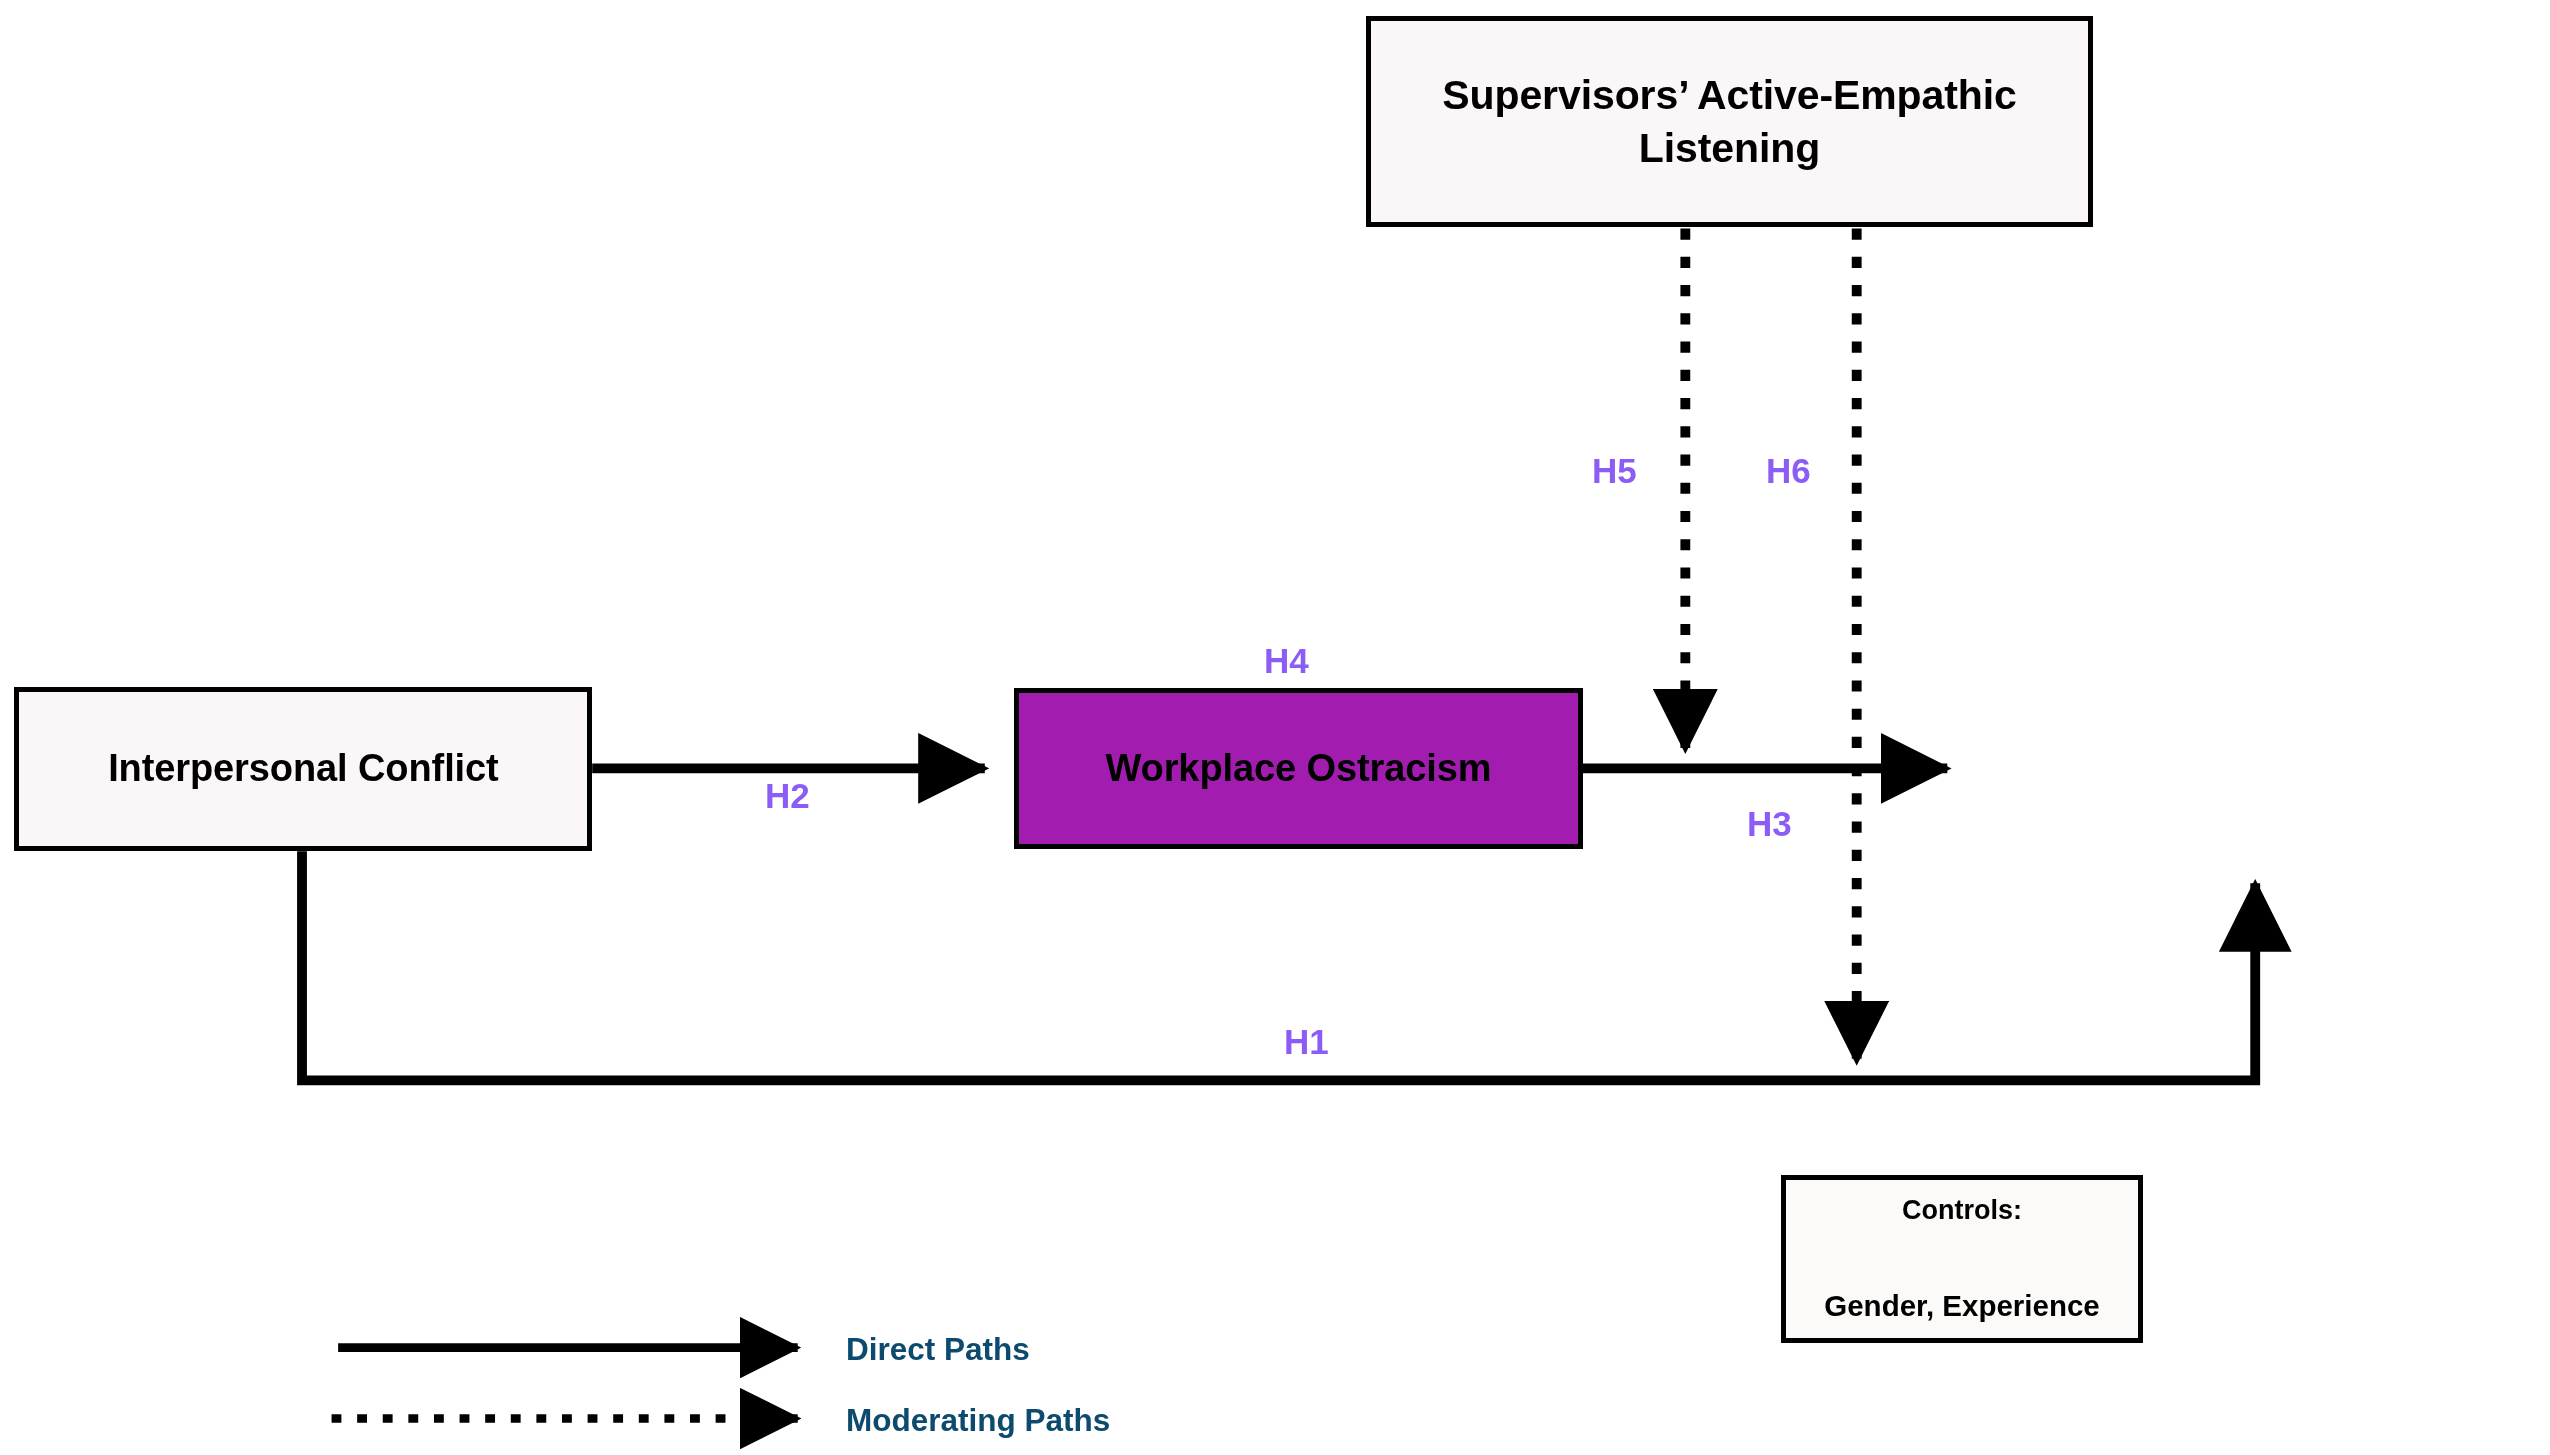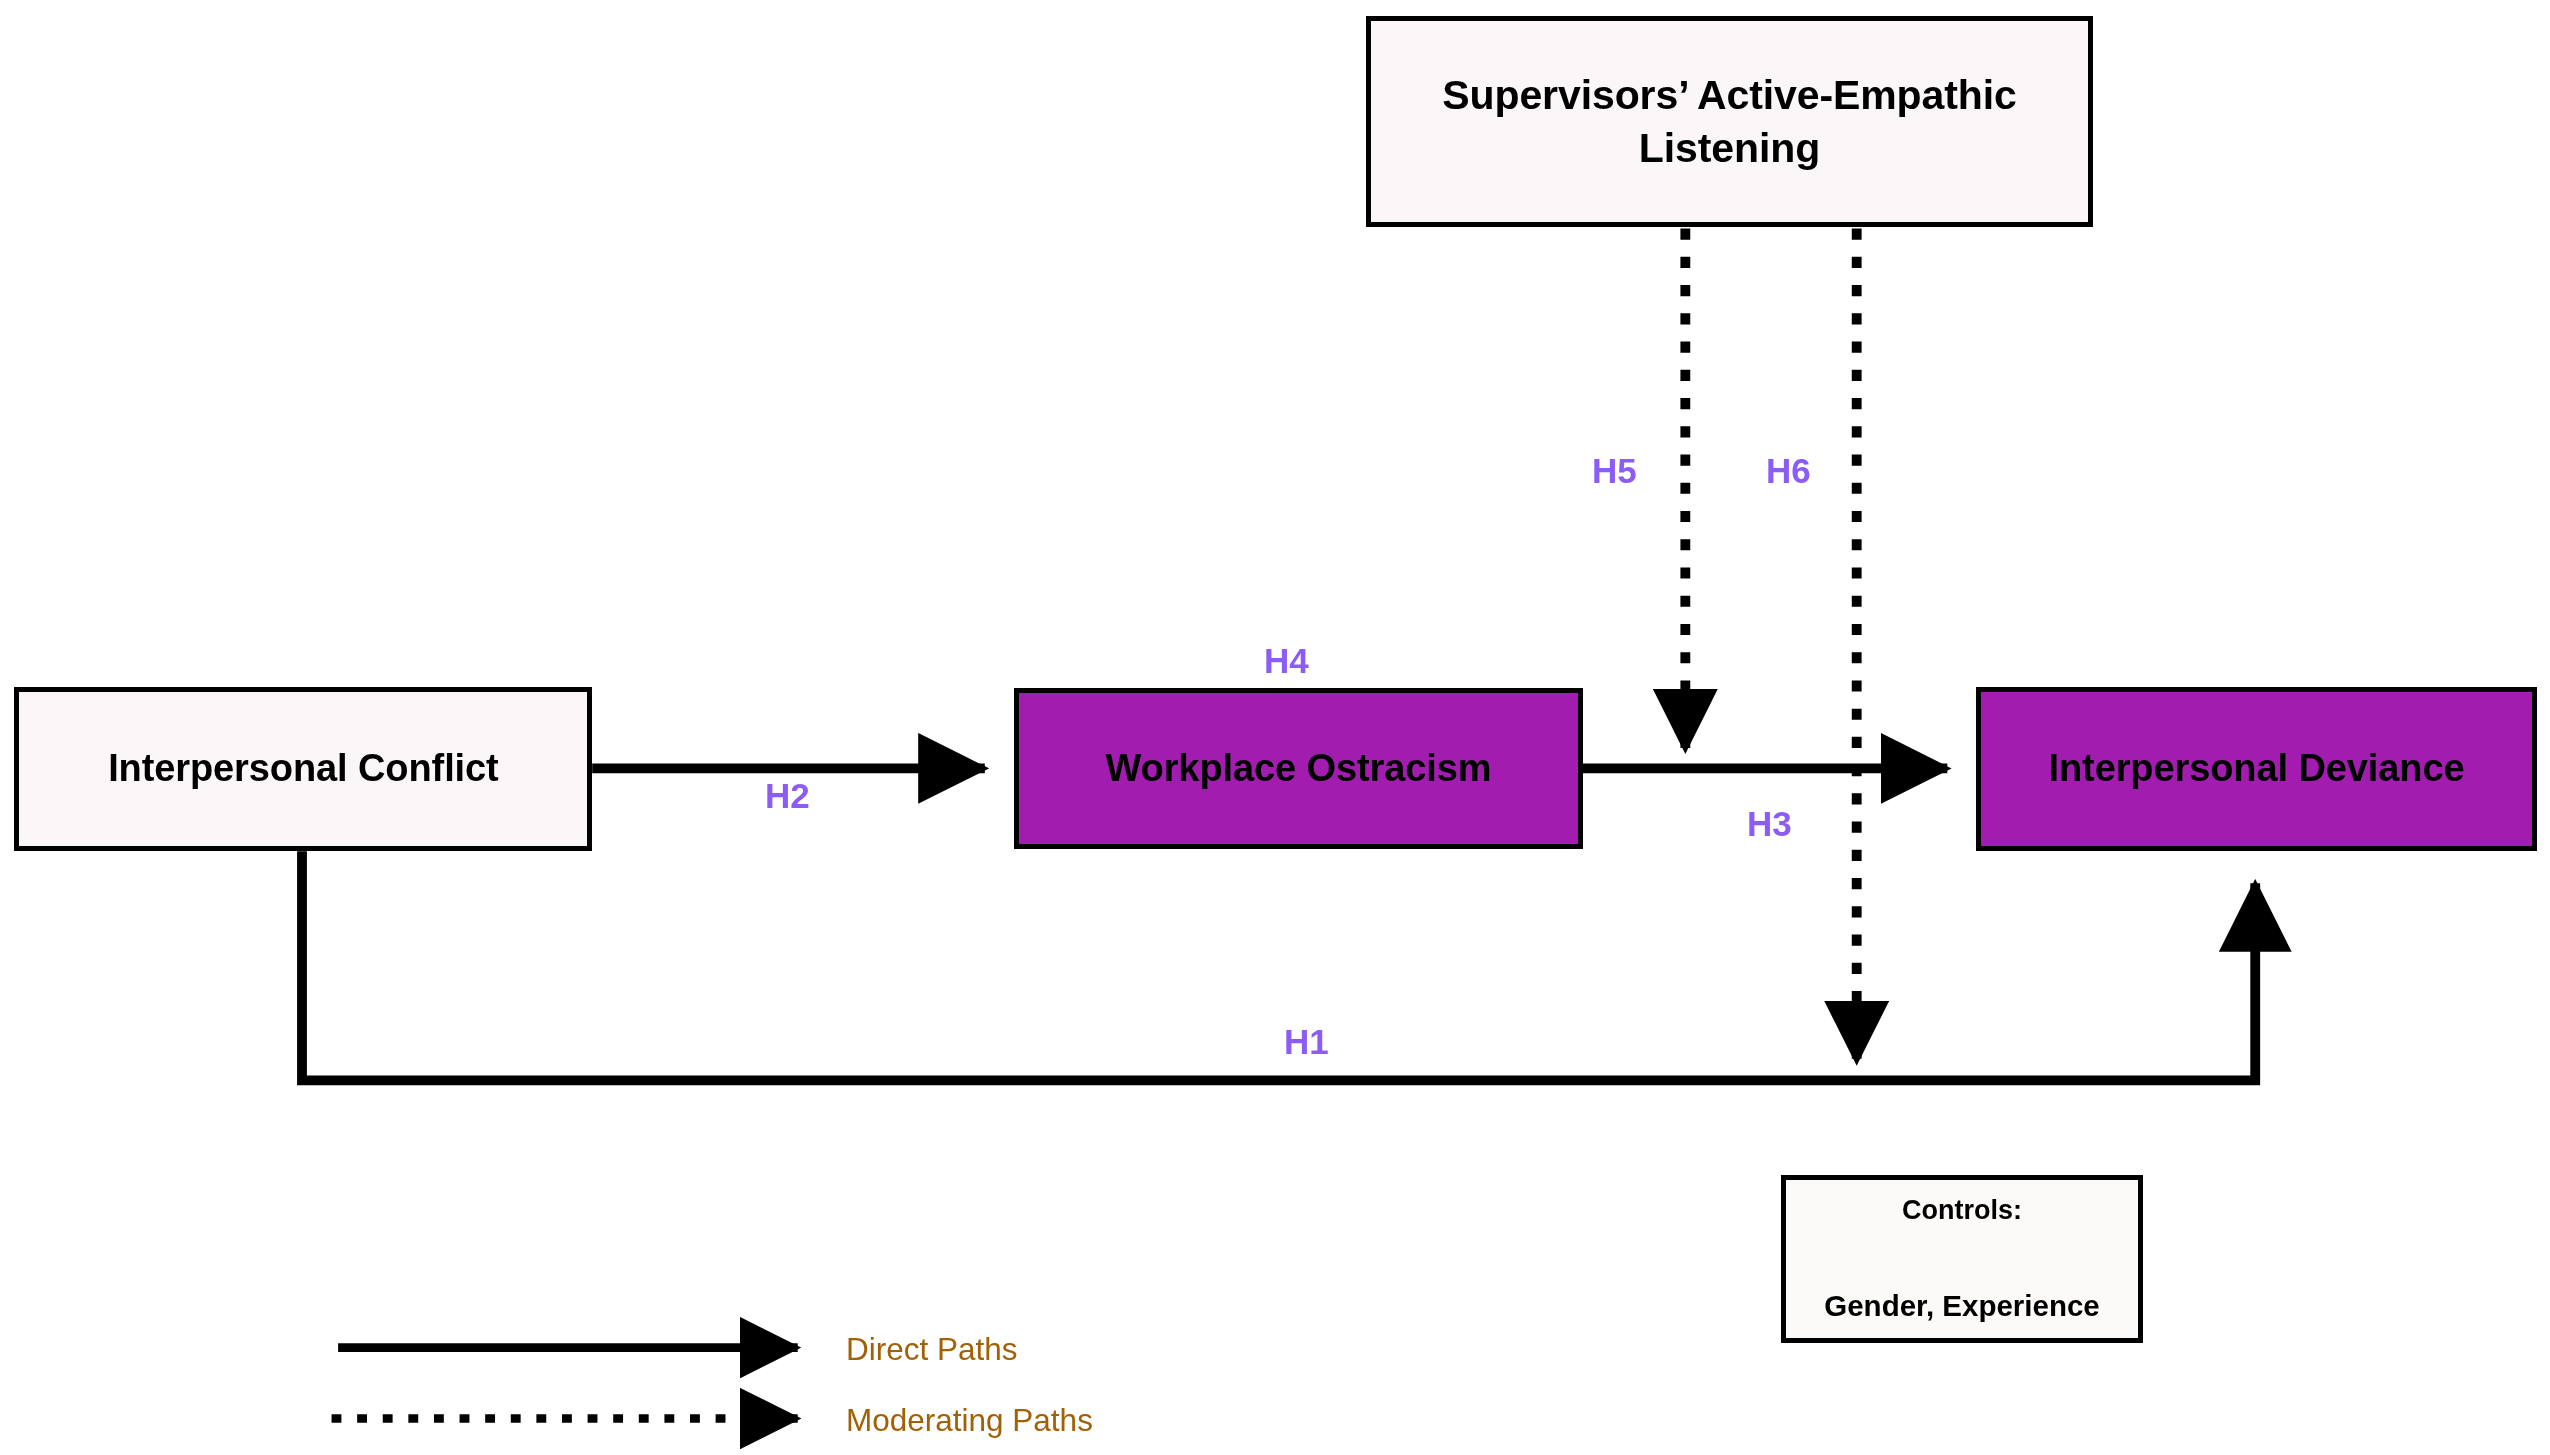--- a/index.html
+++ b/index.html
@@ -85,22 +85,22 @@
   #label-h1{ left:1284px; top:1024px; }
   #label-h2{ left:765px; top:778px; }
   #label-h3{ left:1747px; top:778px;margin-top:28px; }
   #label-h4{ left:1264px; top:643px; }
   #label-h5{ left:1592px; top:453px; }
   #label-h6{ left:1766px; top:453px; }
 
   
   .legend-text{
     position:absolute;
-    color:#a16207;
-    font-weight:normal;
+    color:#0c4a6e;
+    font-weight:bold;
     font-size:31.5px;
     line-height:1;
     white-space:nowrap;
   }
   #legend-direct-text{ left:846px; top:1334px; }
   #legend-moderating-text{ left:846px; top:1405px; }
 </style>
 </head>
 <body>
 
@@ -153,23 +153,20 @@
   </div>
 
   <div class="node tinted" id="node-iv">
     <span>Interpersonal Conflict</span>
   </div>
 
   <div class="node plain" id="node-mediator">
     <span>Workplace Ostracism</span>
   </div>
 
-  <div class="node plain" id="node-dv">
-    <span>Interpersonal Deviance</span>
-  </div>
 
   <div class="node" id="node-controls">
     <span class="ctl-head">Controls:</span>
     <span class="ctl-body">Gender, Experience</span>
   </div>
 
   <div class="plabel" id="label-h1">H1</div>
 
   <div class="plabel" id="label-h2">H2</div>
 

